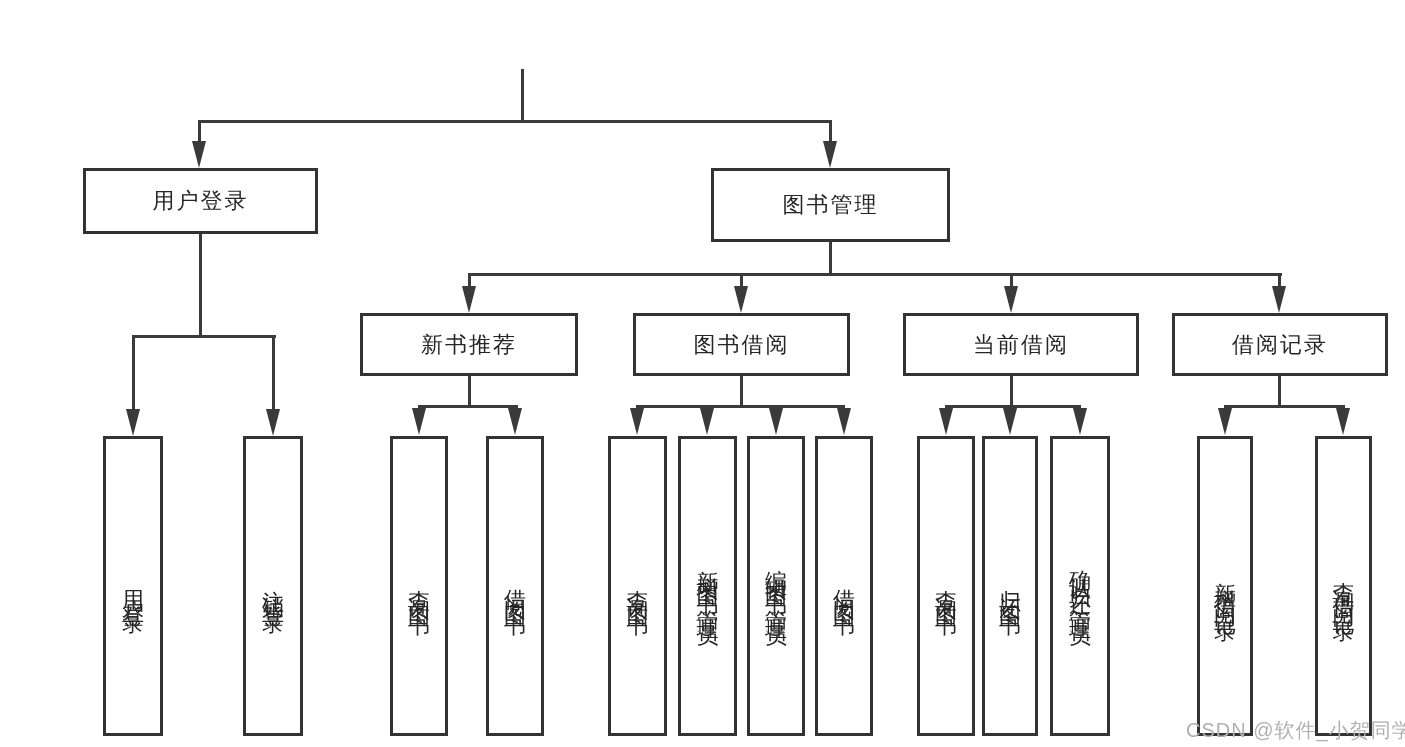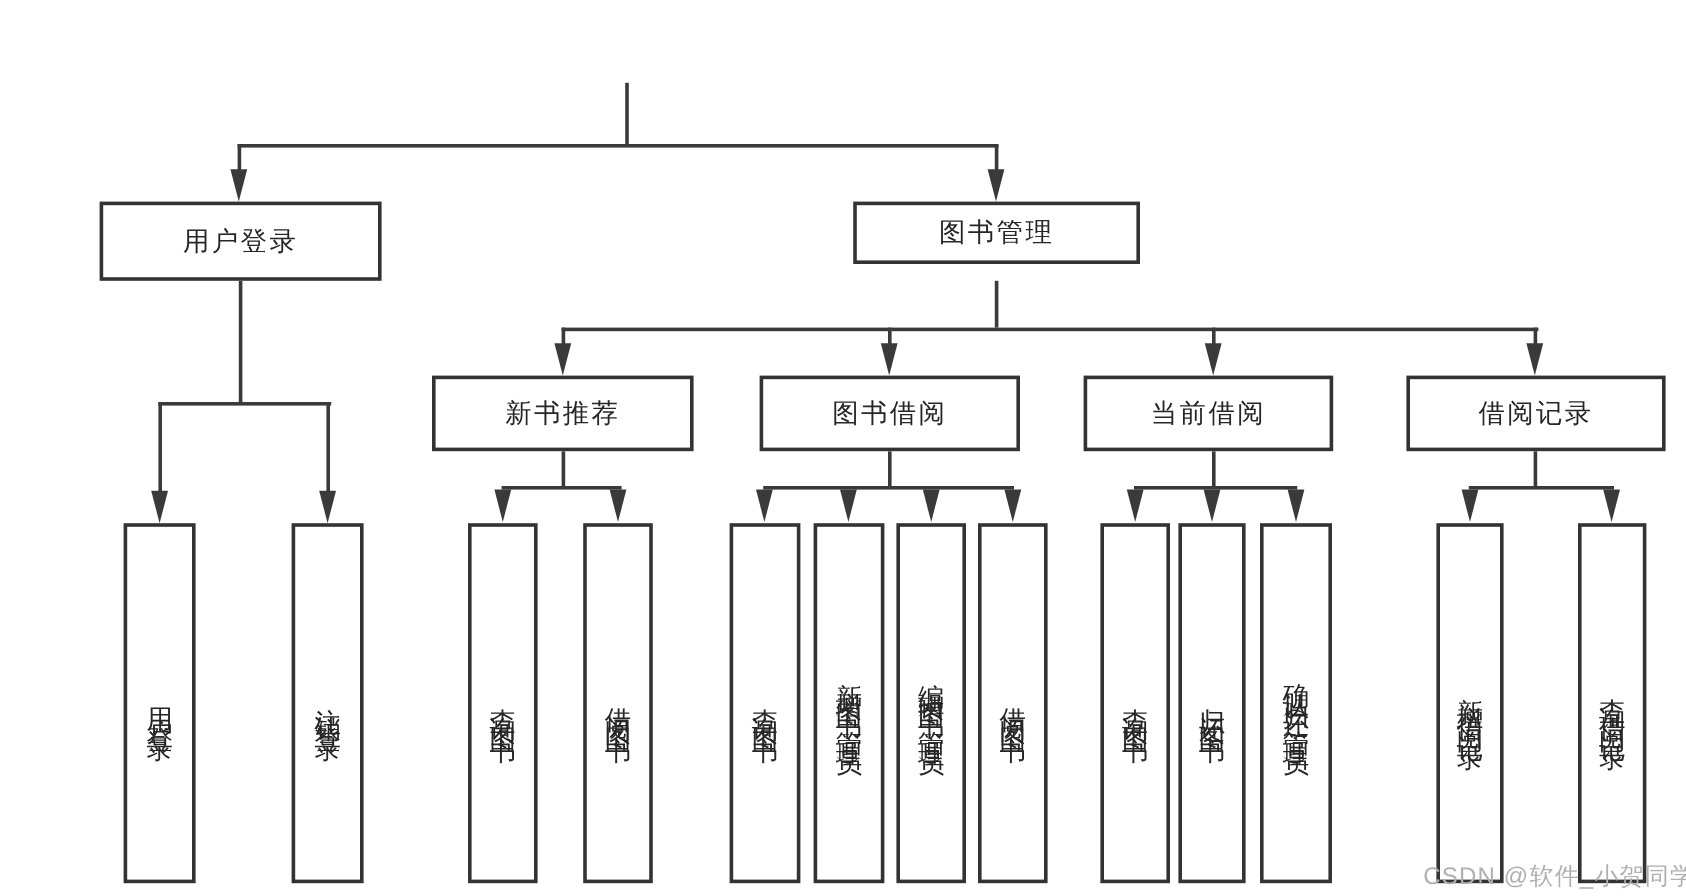--- a/index.html
+++ b/index.html
@@ -64,21 +64,21 @@
   <div class="ln" style="left:521px;top:69px;width:3px;height:51px"></div>
 
   <div class="ln" style="left:198px;top:120px;width:634px;height:3px"></div>
 
   <div class="ln" style="left:198px;top:120px;width:3px;height:24px"></div>
   <div class="arr" style="left:192px;top:141px"></div>
   <div class="ln" style="left:829px;top:120px;width:3px;height:24px"></div>
   <div class="arr" style="left:823px;top:141px"></div>
 
   <div class="box" style="left:83px;top:168px;width:235px;height:66px">用户登录</div>
-  <div class="box" style="left:711px;top:168px;width:239px;height:52px">图书管理</div>
+  <div class="box" style="left:711px;top:168px;width:239px;height:74px">图书管理</div>
 
   <div class="ln" style="left:199px;top:234px;width:3px;height:101px"></div>
   <div class="ln" style="left:132px;top:335px;width:144px;height:3px"></div>
   <div class="ln" style="left:132px;top:335px;width:3px;height:76px"></div>
   <div class="arr" style="left:126px;top:409px"></div>
   <div class="ln" style="left:272px;top:335px;width:3px;height:76px"></div>
   <div class="arr" style="left:266px;top:409px"></div>
 
   <div class="ln" style="left:829px;top:234px;width:3px;height:39px"></div>
   <div class="ln" style="left:468px;top:273px;width:814px;height:3px"></div>
@@ -86,21 +86,21 @@
   <div class="arr" style="left:462px;top:286px"></div>
   <div class="ln" style="left:740px;top:273px;width:3px;height:16px"></div>
   <div class="arr" style="left:734px;top:286px"></div>
   <div class="ln" style="left:1010px;top:273px;width:3px;height:16px"></div>
   <div class="arr" style="left:1004px;top:286px"></div>
   <div class="ln" style="left:1278px;top:273px;width:3px;height:16px"></div>
   <div class="arr" style="left:1272px;top:286px"></div>
 
   <div class="box" style="left:633px;top:313px;width:217px;height:63px">图书借阅</div>
   <div class="box" style="left:360px;top:313px;width:218px;height:63px">新书推荐</div>
-  <div class="box" style="left:903px;top:313px;width:208px;height:63px">当前借阅</div>
+  <div class="box" style="left:903px;top:313px;width:236px;height:63px">当前借阅</div>
   <div class="box" style="left:1172px;top:313px;width:216px;height:63px">借阅记录</div>
 
   <div class="ln" style="left:468px;top:376px;width:3px;height:31px"></div>
   <div class="ln" style="left:740px;top:376px;width:3px;height:31px"></div>
   <div class="ln" style="left:1010px;top:376px;width:3px;height:31px"></div>
   <div class="ln" style="left:1278px;top:376px;width:3px;height:31px"></div>
 
   <div class="ln" style="left:418px;top:405px;width:100px;height:3px"></div>
   <div class="ln" style="left:636px;top:405px;width:209px;height:3px"></div>
   <div class="ln" style="left:945px;top:405px;width:136px;height:3px"></div>

